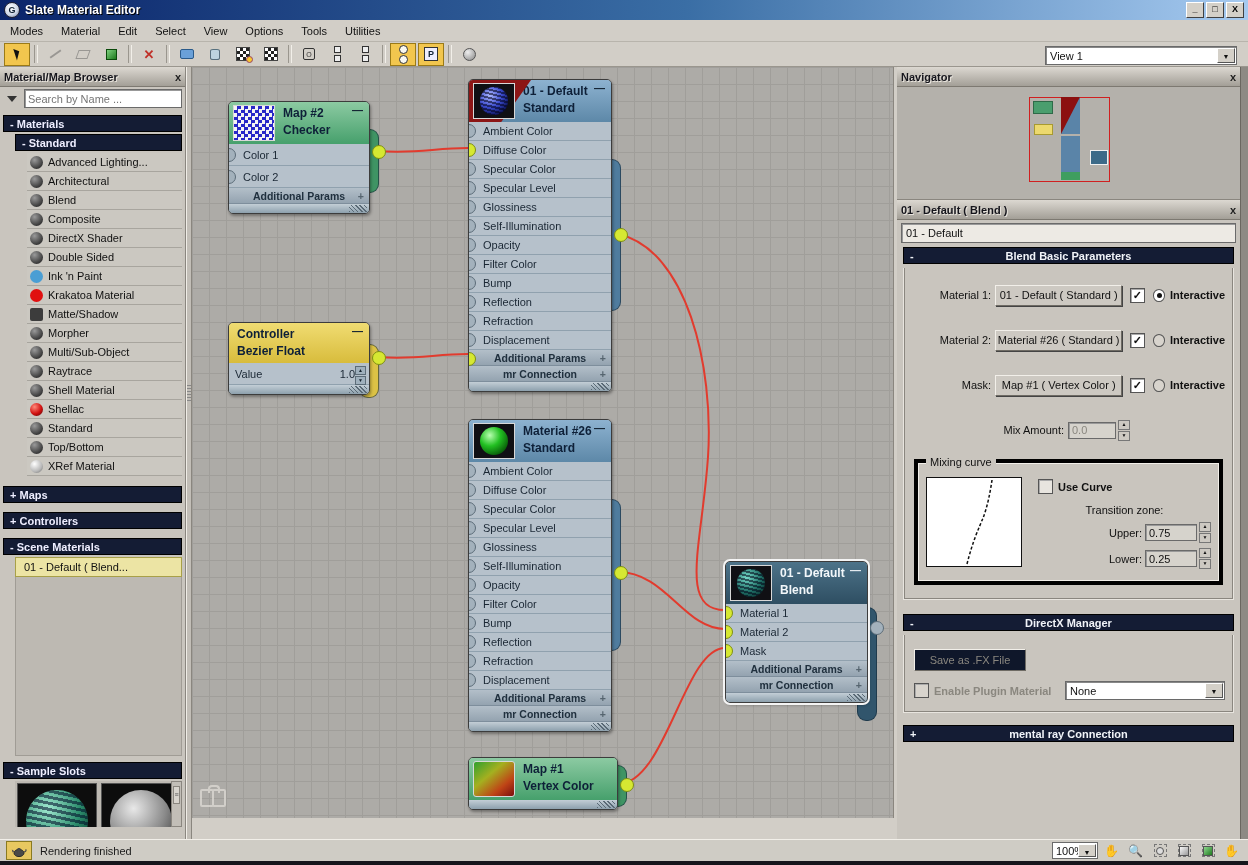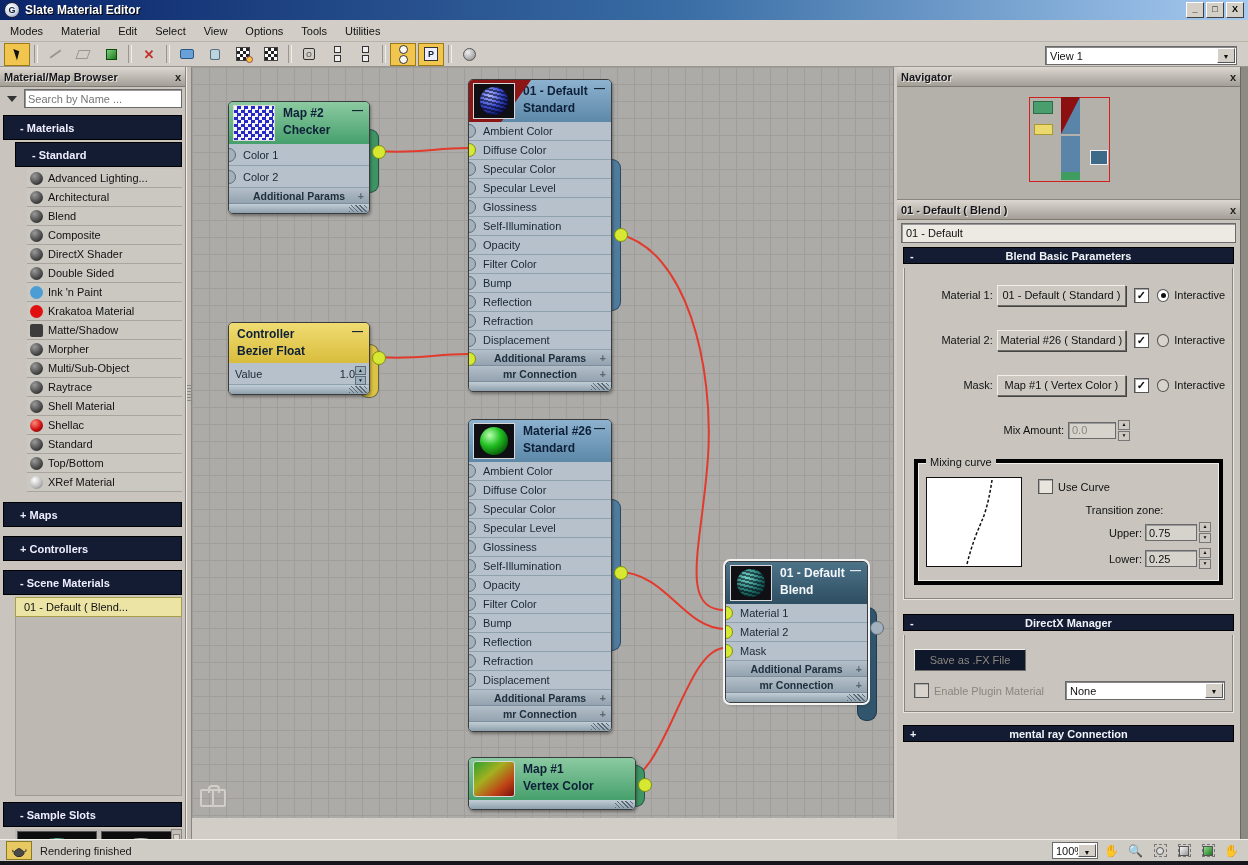--- a/index.html
+++ b/index.html
@@ -39,21 +39,21 @@
   .i-sphcur{width:11px;height:11px;border-radius:50%;background:radial-gradient(circle at 35% 30%,#eee,#888);border:1px solid #555;}
   
   .browser{left:0;top:67px;width:186px;height:772px;background:#c9c5be;border-right:1px solid #8a867f;box-sizing:border-box;}
   .phdr{height:20px;background:linear-gradient(#dcd8d1,#a39f97);border-bottom:1px solid #7d7971;display:flex;align-items:center;font-weight:bold;color:#15151c;padding:0 4px;box-sizing:border-box;text-shadow:1px 1px 0 #e8e4dd;}
   .phdr .x{margin-left:auto;font-weight:bold;color:#222;text-shadow:none;}
   .searchrow{height:23px;display:flex;align-items:center;padding:2px 3px;box-sizing:border-box;gap:3px;}
   .filterbtn{width:18px;height:17px;background:#c9c5be;display:flex;align-items:center;justify-content:center;}
   .filterbtn i{width:0;height:0;border-left:5px solid transparent;border-right:5px solid transparent;border-top:6px solid #333;display:block;}
   .searchinput{flex:1;height:17px;border:1px solid #6a6a6a;box-shadow:inset 1px 1px 0 #999;background:#fff;font-size:11px;padding:0 3px;font-family:"Liberation Sans",sans-serif;}
   .blist{position:absolute;left:3px;right:3px;top:46px;bottom:0;}
-  .gbar{height:25px;background:#141c34;color:#eef;display:flex;align-items:center;padding-left:16px;font-weight:bold;margin:2px 0;border:1px solid #000;box-sizing:border-box;}
+  .gbar{height:17px;background:#141c34;color:#eef;display:flex;align-items:center;padding-left:6px;font-weight:bold;margin:2px 0;border:1px solid #000;box-sizing:border-box;}
   .gbar.ind{margin-left:12px;}
   .bitem{height:19px;background:#cbc8c1;border-bottom:1px solid #a8a59e;display:flex;align-items:center;gap:5px;padding-left:3px;box-sizing:border-box;margin-left:24px;}
   .bitem .ic{width:13px;height:13px;border-radius:50%;background:radial-gradient(circle at 35% 30%,#9a9a9a,#3a3a3a 70%,#111);flex:0 0 13px;}
   .ic.flatblue{background:#4a9ed4;}
   .ic.flatred{background:#e01010;}
   .ic.sq{border-radius:2px;background:#3c3c3c;}
   .ic.redsph{background:radial-gradient(circle at 35% 30%,#ff8a7a,#d01010 55%,#4a0404);}
   .ic.lightsph{background:radial-gradient(circle at 35% 30%,#fff,#b8b8b8 60%,#666);}
   .ic.tealsph{background:radial-gradient(circle at 35% 30%,#6fd8c0,#1c6a5c 60%,#06201c);border-radius:2px;}
   .sceneitem{height:20px;background:#ece4a4;border:1px solid #a8a048;display:flex;align-items:center;gap:5px;padding-left:3px;margin-left:12px;box-sizing:border-box;}
@@ -124,21 +124,21 @@
   .rollout .st{position:absolute;left:6px;}
   .rollout .cap{width:100%;text-align:center;}
   .pbody{margin:0 6px;background:#c9c5be;border:1px solid #e8e5df;border-top:none;padding:8px 0 6px;box-shadow:inset 1px 0 0 #8a867f,inset -1px 0 0 #8a867f,inset 0 -1px 0 #8a867f;}
   .prow{display:flex;align-items:center;height:38px;margin:0 8px 7px 0;}
   .prow .lab{width:92px;text-align:right;margin-right:4px;}
   .pbtn{width:132px;height:19px;background:#cdc9c2;border:1px solid #f2efe9;border-right-color:#6e6b64;border-bottom-color:#6e6b64;box-shadow:1px 1px 0 #444;display:flex;align-items:center;justify-content:center;font-size:11px;}
   .cb{width:13px;height:13px;background:#fff;border:1px solid #555;box-shadow:inset 1px 1px 0 #aaa;margin-left:8px;display:flex;align-items:center;justify-content:center;font-size:11px;font-weight:bold;color:#111;line-height:11px;}
   .radio{width:11px;height:11px;border-radius:50%;background:#fff;border:1px solid #555;margin-left:8px;position:relative;}
   .radio.onr:after{content:"";position:absolute;left:3px;top:3px;width:5px;height:5px;border-radius:50%;background:#111;}
   .radio.dim{background:#d8d4cd;}
-  .ilabel{margin-left:5px;}
+  .ilabel{margin-left:5px;font-weight:bold;}
   .numfield{height:17px;border:1px solid #6a6a6a;box-shadow:inset 1px 1px 0 #999;background:#d6d3cc;display:flex;align-items:center;padding-left:3px;box-sizing:border-box;}
   .numfield.dis{color:#8a877f;align-items:center;}
   .spin2{display:flex;flex-direction:column;gap:1px;margin-left:2px;}
   .spin2 b{width:10px;height:8px;background:#cdc9c2;border:1px solid #777;font-size:5px;line-height:7px;text-align:center;color:#111;display:block;}
   .groupbox{margin:2px 10px 8px;border:4px solid #000000;box-shadow:1px 1px 0 #f2efe9 inset, -1px -1px 0 #f2efe9 inset;position:relative;padding:14px 8px 12px;}
   .groupbox .glabel{position:absolute;left:8px;top:-7px;background:#c9c5be;padding:0 4px;}
   .curvebox{width:94px;height:88px;background:#fff;border:1px solid #111;}
   .dxbtn{width:110px;height:20px;background:#0f172a;border:1px solid #f2efe9;border-right-color:#6e6b64;border-bottom-color:#6e6b64;color:#8a877f;display:flex;align-items:center;justify-content:center;margin:6px 0 10px 10px;}
   .ddown{width:160px;height:19px;background:#fff;border:1px solid #6a6a6a;box-shadow:inset 1px 1px 0 #888;display:flex;align-items:center;padding-left:4px;position:relative;box-sizing:border-box;}
   
@@ -586,21 +586,21 @@
             <span class="plus">+</span>
           </div>
         <div class="strip">
             <span>mr Connection</span>
             <span class="plus">+</span>
           </div>
         <div class="grip"></div>
       </div>
     </div>
 
-    <div class="node" style="left:276px;top:690px;width:168px;">
+    <div class="node" style="left:276px;top:690px;width:150px;">
       <div class="sidetab" style="top:8px;height:40px;background:#3f9464;"></div>
       <span class="outpin" style="top:21px;"></span>
       <div class="nbody">
         <div class="hdr hdr-map">
           <span class="thumb thumb-vert"></span>
           <span class="titles"><span>Map #1</span><br><span>Vertex Color</span></span>
         </div>
         <div class="grip"></div>
       </div>
     </div>

